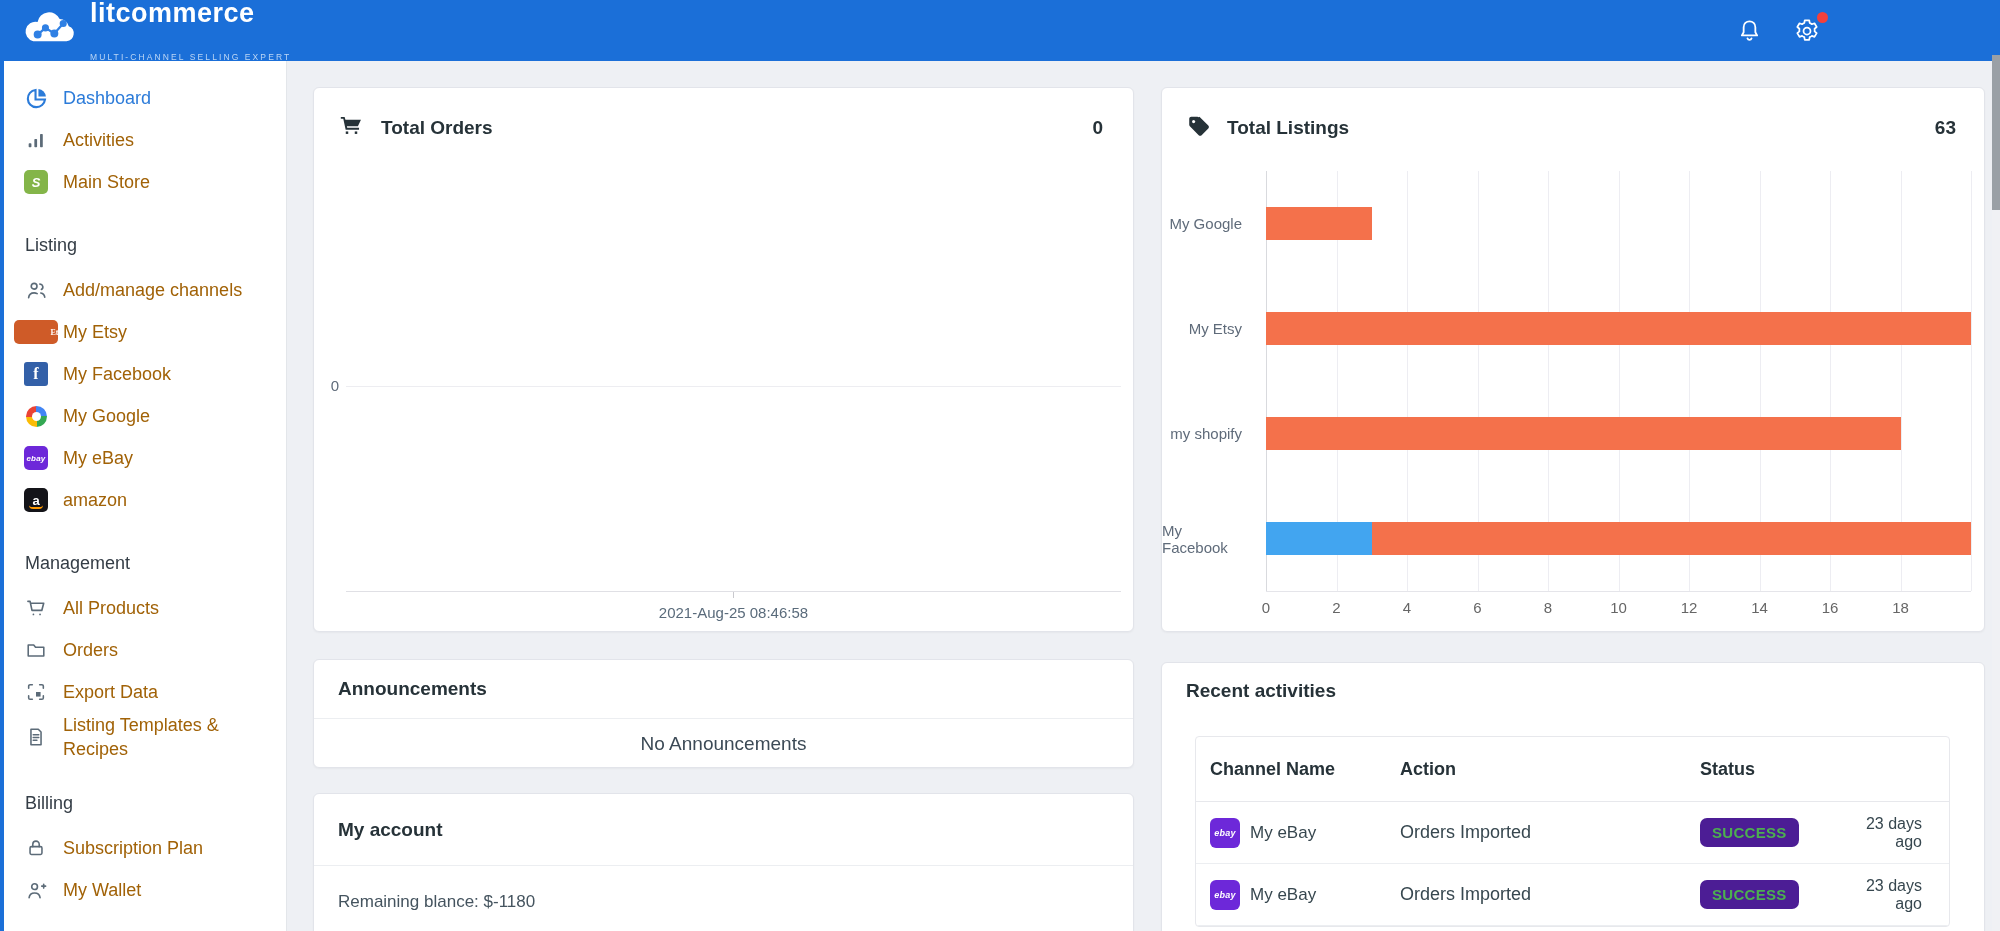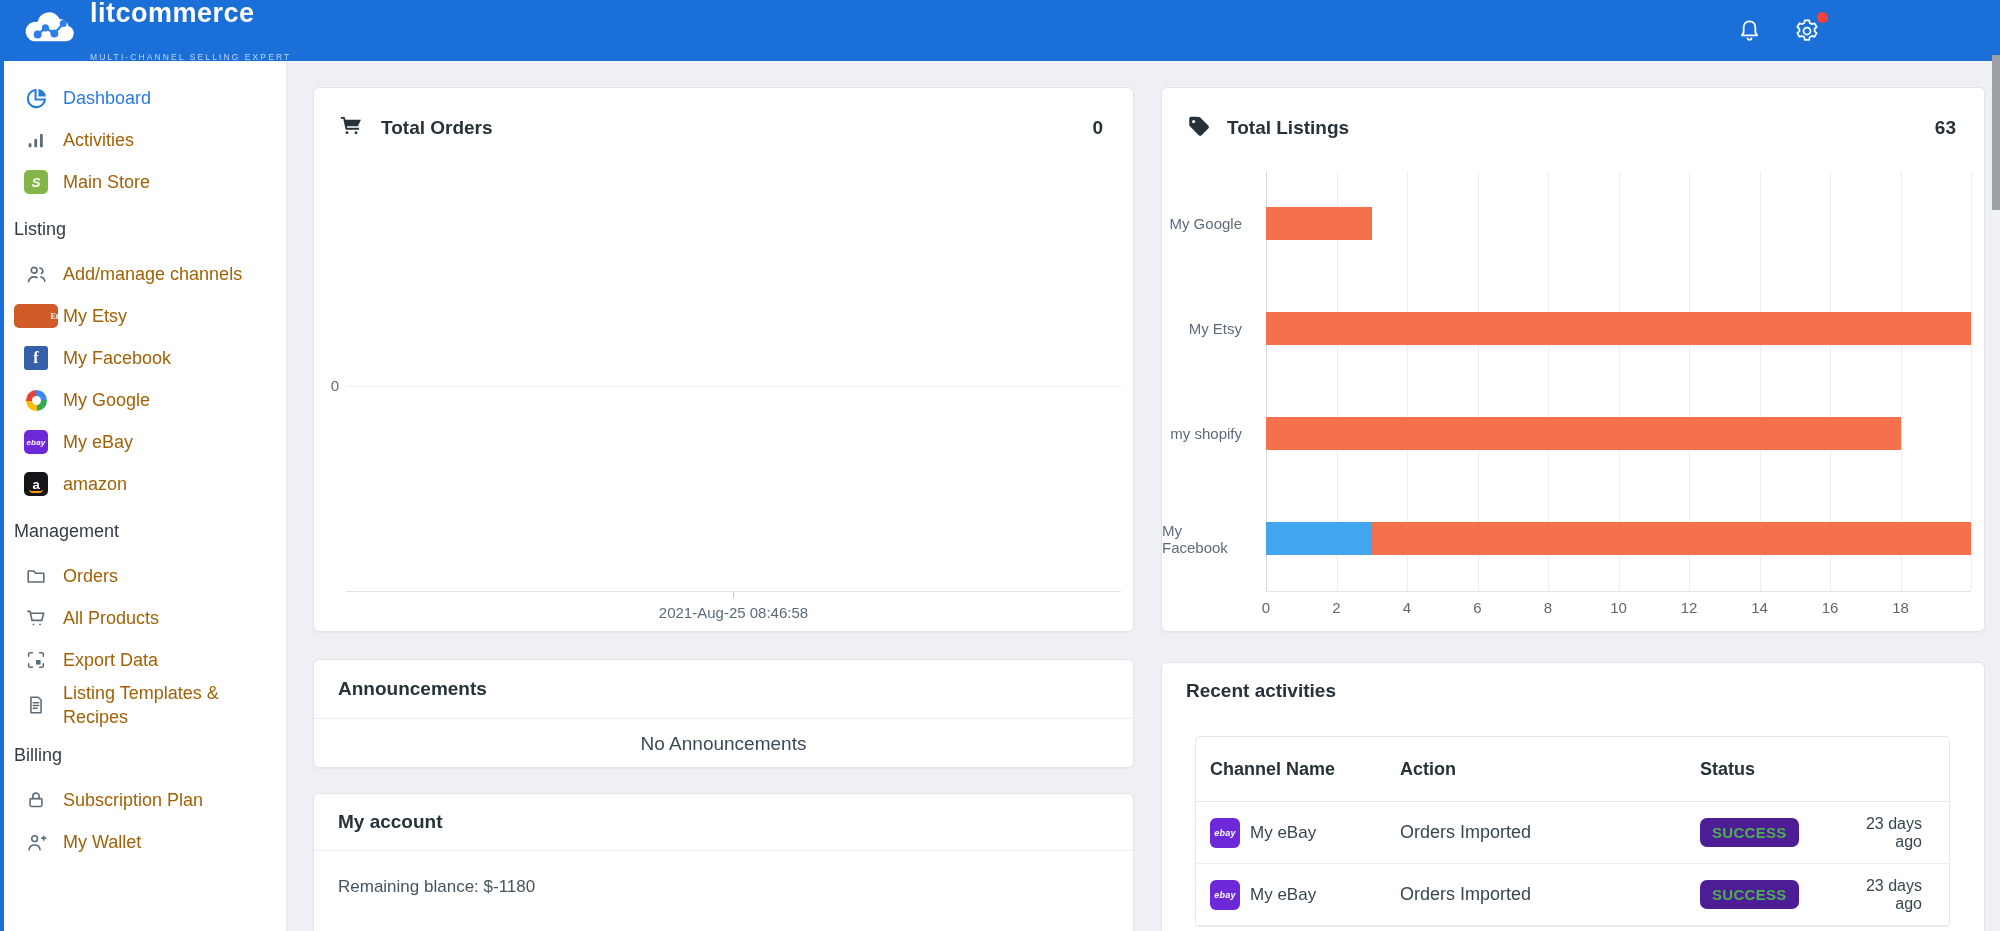--- a/index.html
+++ b/index.html
@@ -17,21 +17,21 @@
   .top-icon { position:relative; width:30px; height:30px; display:flex; align-items:center; justify-content:center; cursor:pointer; }
   .gear-dot { position:absolute; top:-4px; right:-6px; width:11px; height:11px; border-radius:50%; background:#f3403b; }
 
   
   .sidebar { position:absolute; top:61px; left:0; bottom:0; width:287px; background:#fff;
     border-left:4px solid #1b6fd8; border-right:1px solid #e3e6ea; padding-top:16px; overflow:hidden; }
   .side-item { display:flex; align-items:center; min-height:42px; padding:0 10px 0 20px; gap:15px; cursor:pointer; }
   .side-icon { width:24px; height:24px; min-width:24px; display:flex; align-items:center; justify-content:center; }
   .side-label { font-size:18px; color:#a16207; font-weight:500; line-height:24px; max-width:180px; }
   .side-item.active .side-label { color:#2b7bd9; }
-  .side-section { margin:8px 0 6px 0; height:36px; line-height:36px; padding-left:10px;
+  .side-section { margin:24px 0 6px 0; height:36px; line-height:36px; padding-left:21px;
     font-size:18px; color:#343d46; font-weight:400; }
 
   
   .brand { display:flex; align-items:center; justify-content:center; width:24px; height:24px;
     border-radius:5px; color:#fff; font-weight:bold; }
   .sq-shopify { background:#84b549; font-size:13px; font-style:italic; }
   .sq-etsy { background:#cf5b28; font-size:8px; font-family:"Liberation Serif", serif;padding-left:44px; }
   .sq-fb { background:#3360a8; border-radius:3px; font-size:16px; font-family:"Liberation Serif", serif; }
   .sq-ebay { background:#6d28d9; font-size:8px; font-style:italic; letter-spacing:.2px; }
   .sq-amzn { background:#141419; font-size:13px; position:relative; }
@@ -63,21 +63,21 @@
   .orders-ts { position:absolute; left:32px; width:775px; top:516px; text-align:center;
     font-size:15px; color:#5a6b7b; }
 
   
   #announce-card { height:109px; margin-top:27px; }
   .small-head { height:59px; display:flex; align-items:center; padding-left:24px;
     font-size:19px; font-weight:bold; color:#263238; border-bottom:1px solid #eceef1; }
   .announce-body { height:49px; display:flex; align-items:center; justify-content:center;
     font-size:19px; color:#3c4a56; }
   #account-card { height:230px; margin-top:25px; }
-  #account-card .small-head { height:57px; }
+  #account-card .small-head { height:72px; }
   .account-body { padding:26px 24px; font-size:17px; color:#45545f; }
 
   
   #listings-card { height:545px; }
   #listings-plot { position:absolute; left:104px; top:83px; width:705px; height:420px; }
   .vgrid { position:absolute; top:0; height:420px; width:1px; background:#ededf2; }
   .vgrid.axis0 { background:#d9dade; }
   .listings-axis { position:absolute; left:104px; top:503px; width:705px; height:1px; background:#e5e5ea; }
   .xtick { position:absolute; top:428px; transform:translateX(-50%); font-size:15px; color:#666; }
   .brow { position:absolute; left:0; width:100%; height:105px; display:flex; align-items:center; }
@@ -211,35 +211,35 @@
       </div>
       <div class="side-item">
         <span class="side-icon">
           <span class="brand sq-amzn">a<i></i></span>
         </span>
         <span class="side-label">amazon</span>
       </div>
       <div class="side-section">Management</div>
       <div class="side-item">
         <span class="side-icon">
-          <svg viewBox="0 0 24 24" width="22" height="22" fill="none" stroke="#5c6b78" stroke-width="1.7" stroke-linecap="round" stroke-linejoin="round">
-            <path d="M3.5 18.5v-12h6l2 2.5h9v9.5z"></path>
-          </svg>
-        </span>
-        <span class="side-label">Orders</span>
-      </div>
-      <div class="side-item">
-        <span class="side-icon">
           <svg viewBox="0 0 24 24" width="23" height="23" fill="none" stroke="#5c6b78" stroke-width="1.7" stroke-linecap="round" stroke-linejoin="round">
             <path d="M3 4.5h2.3l2 9.5h10.2l2-7.5H6.4"></path>
             <circle cx="8.8" cy="18.2" r="0.9" fill="#5c6b78" stroke="none"></circle>
             <circle cx="15.7" cy="18.2" r="0.9" fill="#5c6b78" stroke="none"></circle>
           </svg>
         </span>
         <span class="side-label">All Products</span>
+      </div>
+      <div class="side-item">
+        <span class="side-icon">
+          <svg viewBox="0 0 24 24" width="22" height="22" fill="none" stroke="#5c6b78" stroke-width="1.7" stroke-linecap="round" stroke-linejoin="round">
+            <path d="M3.5 18.5v-12h6l2 2.5h9v9.5z"></path>
+          </svg>
+        </span>
+        <span class="side-label">Orders</span>
       </div>
       <div class="side-item">
         <span class="side-icon">
           <svg viewBox="0 0 24 24" width="22" height="22" fill="none" stroke="#5c6b78" stroke-width="1.7" stroke-linecap="round" stroke-linejoin="round">
             <path d="M4 8V5.5A1.5 1.5 0 015.5 4H8M16 4h2.5A1.5 1.5 0 0120 5.5V8M20 16v2.5a1.5 1.5 0 01-1.5 1.5H16M8 20H5.5A1.5 1.5 0 014 18.5V16"></path>
             <rect x="12" y="12" width="5" height="5" fill="#5c6b78" stroke="none"></rect>
           </svg>
         </span>
         <span class="side-label">Export Data</span>
       </div>

